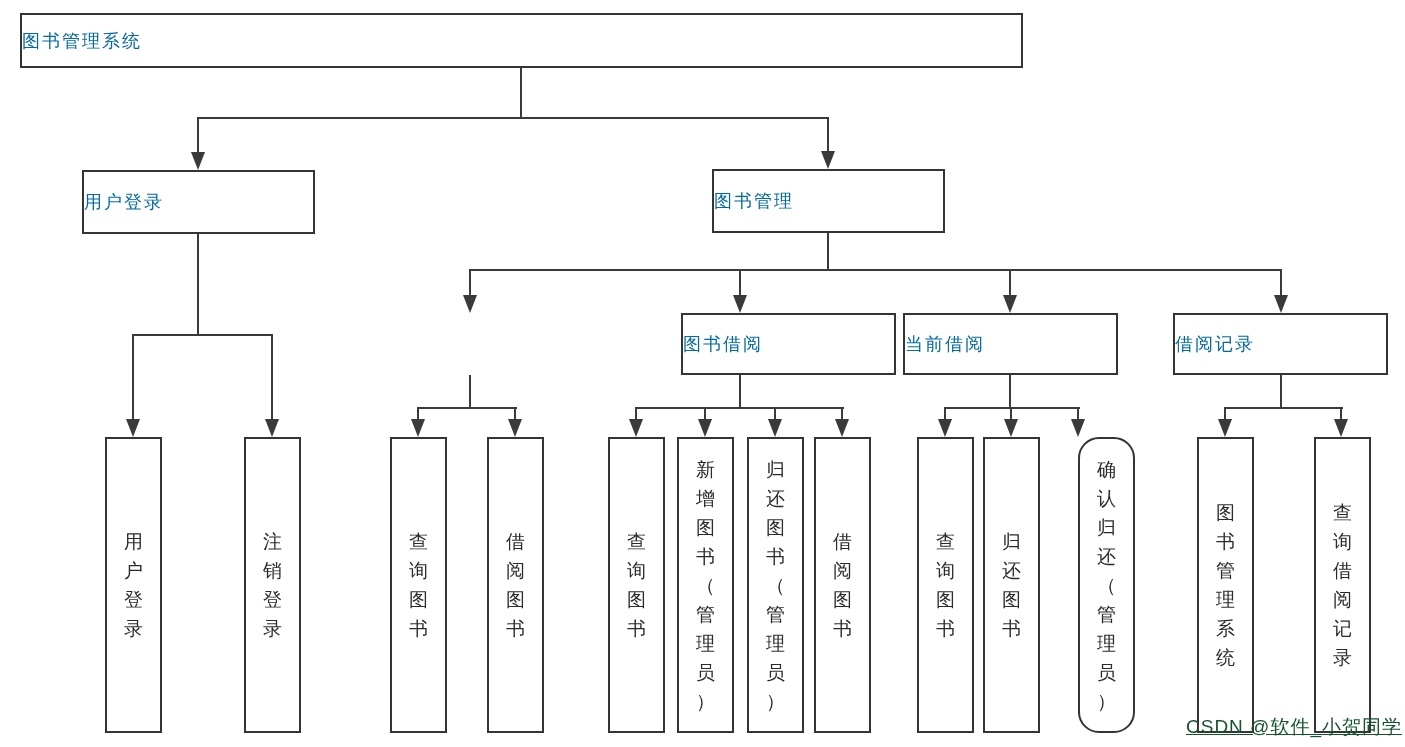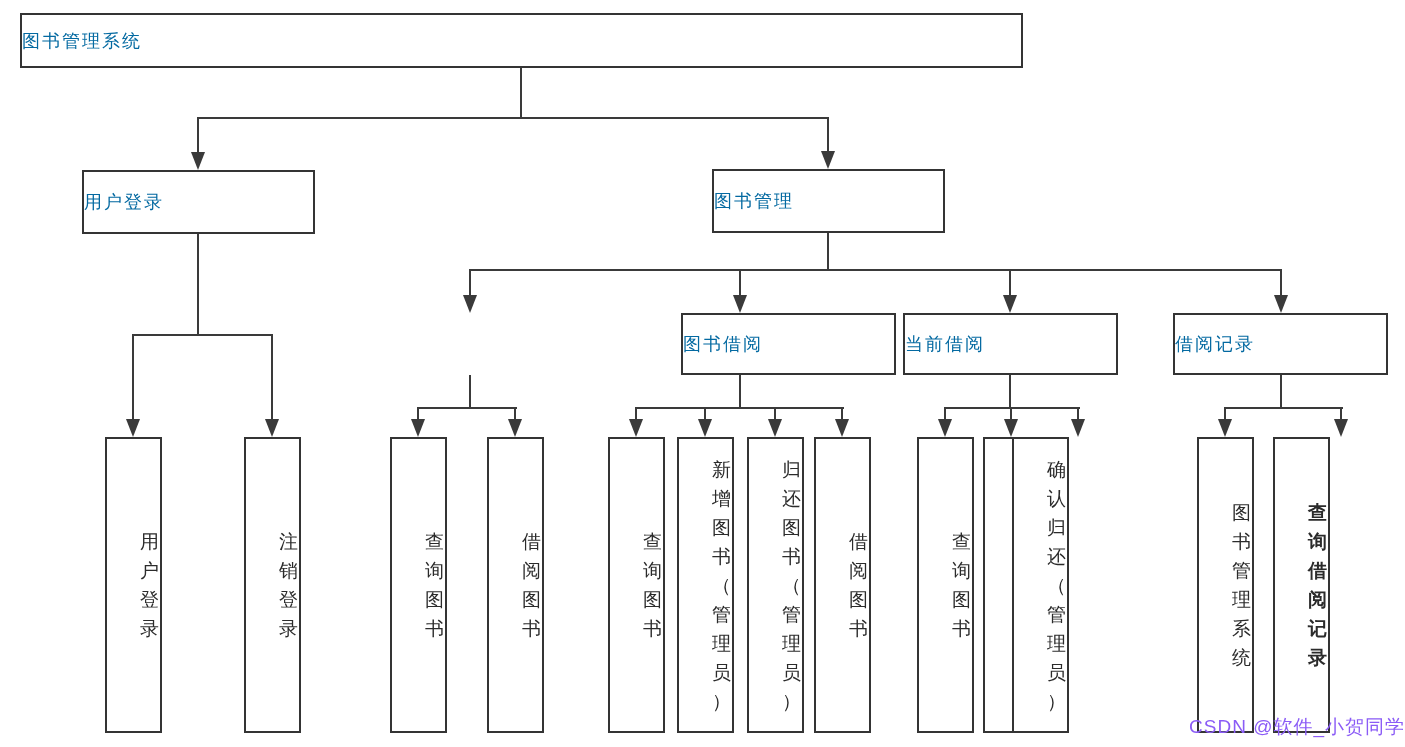--- a/index.html
+++ b/index.html
@@ -10,37 +10,37 @@
   }
   .stage{position:absolute;left:0;top:0;width:1405px;height:747px;}
   .hbox{
     position:absolute;box-sizing:border-box;background:#ffffff;
     border:2px solid #343434;display:flex;align-items:center;justify-content:flex-start;
     font-size:18px;color:#0369a1;letter-spacing:2px;z-index:2;
   }
   .vbox{
     position:absolute;box-sizing:border-box;background:#ffffff;
     border:2px solid #343434;width:57px;height:296px;top:437px;
-    display:flex;align-items:center;justify-content:flex-end;z-index:2;
+    display:flex;align-items:center;justify-content:center;z-index:2;
   }
   .vtext{
     width:21px;font-size:19px;line-height:29px;text-align:center;color:#2b2b2b;
     word-break:break-all;line-break:anywhere;white-space:normal;
   }
   .line{position:absolute;background:#3a3a3a;z-index:1;}
   .vline{width:2px;}
   .hline{height:2px;}
   .arrow{
     position:absolute;width:0;height:0;z-index:1;
     border-left:7px solid transparent;border-right:7px solid transparent;
     border-top:18px solid #3a3a3a;
   }
   .watermark{
     position:absolute;left:1183px;top:714px;width:222px;z-index:3;
-    font-size:19px;color:#8b5cf6;text-align:right;letter-spacing:1px;
+    font-size:19px;color:#14532d;text-align:center;letter-spacing:1px;text-decoration:underline;
   }
 </style>
 </head>
 <body>
 
 <div class="stage">
 
   <div class="hbox" style="left:20px;top:13px;width:1003px;height:55px;">
     <span>图书管理系统</span>
   </div>
@@ -147,26 +147,26 @@
   <div class="vbox" style="left:814px;">
     <span class="vtext">借阅图书</span>
   </div>
 
   <div class="vbox" style="left:917px;">
     <span class="vtext">查询图书</span>
   </div>
   <div class="vbox" style="left:983px;">
     <span class="vtext">归还图书</span>
   </div>
-  <div class="vbox" style="left:1012px;">
+  <div class="vbox" style="left:1078px;border-radius:21px;">
     <span class="vtext">确认归还（管理员）</span>
   </div>
 
   <div class="vbox" style="left:1197px;">
     <span class="vtext">图书管理系统</span>
   </div>
-  <div class="vbox" style="left:1273px;font-weight:bold;">
+  <div class="vbox" style="left:1314px;">
     <span class="vtext">查询借阅记录</span>
   </div>
 
   <div class="watermark">CSDN @软件_小贺同学</div>
 
 </div>
 
 </body></html>

